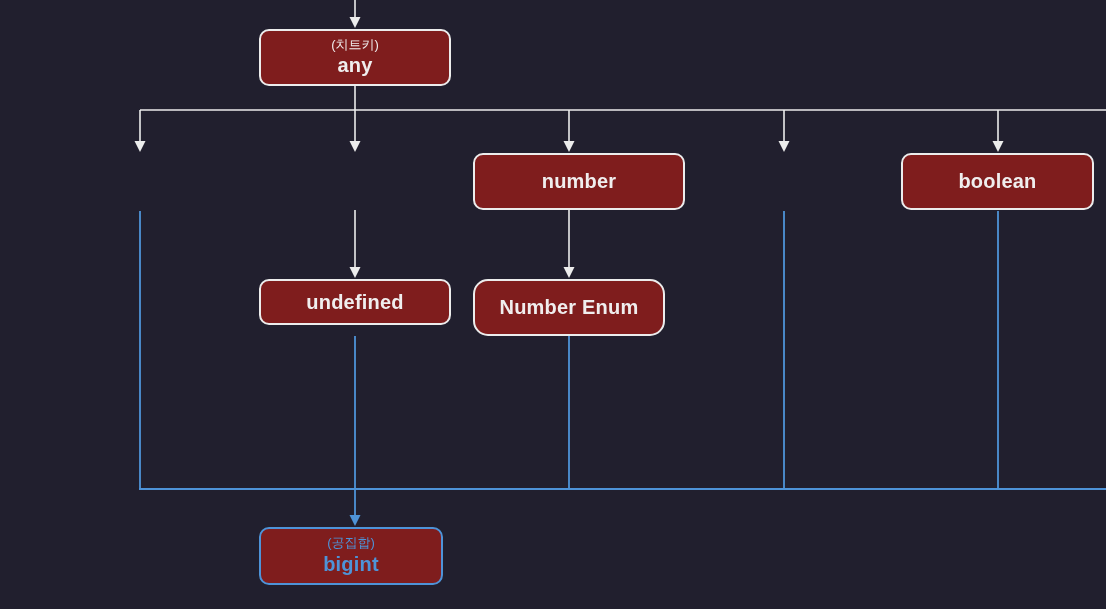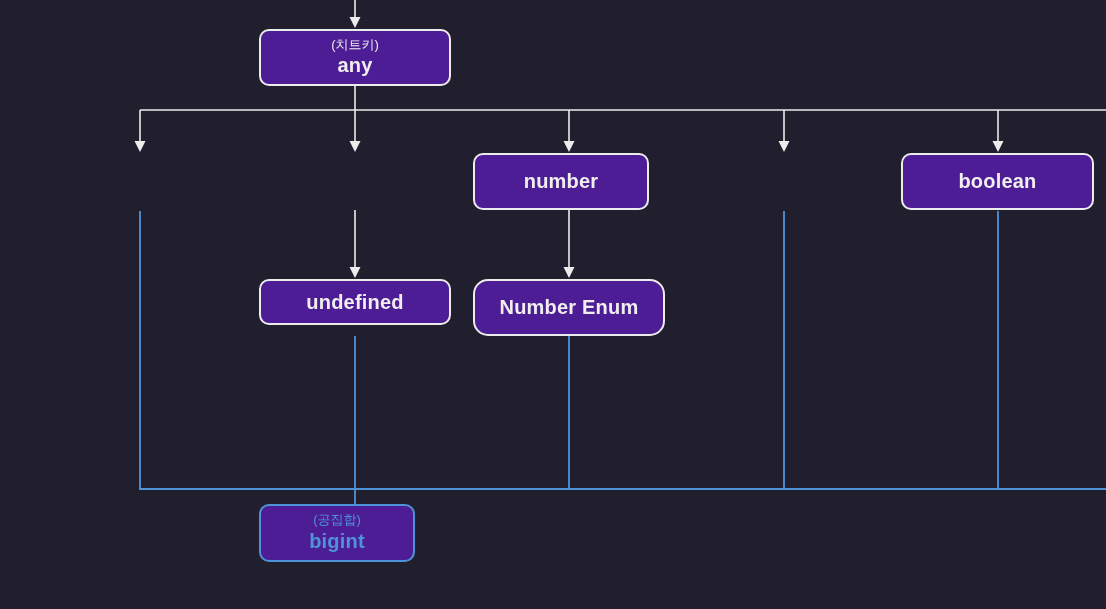--- a/index.html
+++ b/index.html
@@ -19,21 +19,21 @@
     position: absolute;
     left: 0; top: 0;
     width: 1106px;
     height: 609px;
   }
   .node {
     position: absolute;
     box-sizing: border-box;
     border: 2px solid #ececec;
     border-radius: 10px;
-    background: #4c1d95;
+    background: #7f1d1d;
     color: #f0eeee;
     display: flex;
     flex-direction: column;
     align-items: center;
     justify-content: center;
     text-align: center;
     line-height: 1.25;
   }
   .node .lbl {
     font-size: 20px;
@@ -45,26 +45,26 @@
     font-weight: 400;
   }
   .node.accent {
     border-color: #4e93d8;
     color: #4e93d8;
   }
   
   #node-any        { left: 259px; top: 29px;  width: 192px; height: 57px; }
   #node-null       { left: 44px;  top: 153px; width: 192px; height: 57px; }
   #node-void       { left: 259px; top: 153px; width: 192px; height: 57px; }
-  #node-number     { left: 473px; top: 153px; width: 176px; height: 57px; }
+  #node-number     { left: 473px; top: 153px; width: 212px; height: 57px; }
   #node-bigint     { left: 687px; top: 153px; width: 193px; height: 57px; }
   #node-boolean    { left: 901px; top: 153px; width: 193px; height: 57px; }
   #node-undefined  { left: 259px; top: 279px; width: 192px; height: 46px; }
   #node-number-enum{ left: 473px; top: 279px; width: 192px; height: 57px; border-radius: 15px; }
-  #node-never      { left: 259px; top: 504px; width: 156px; height: 58px; }
+  #node-never      { left: 259px; top: 527px; width: 184px; height: 58px; }
 </style>
 </head>
 <body>
 
 <div id="canvas">
 
   <svg id="connectors" viewBox="0 0 1106 609" xmlns="http://www.w3.org/2000/svg">
 
     <g stroke="#ececec" stroke-width="1.6" fill="none">
       <path d="M355 0 V18"></path>

